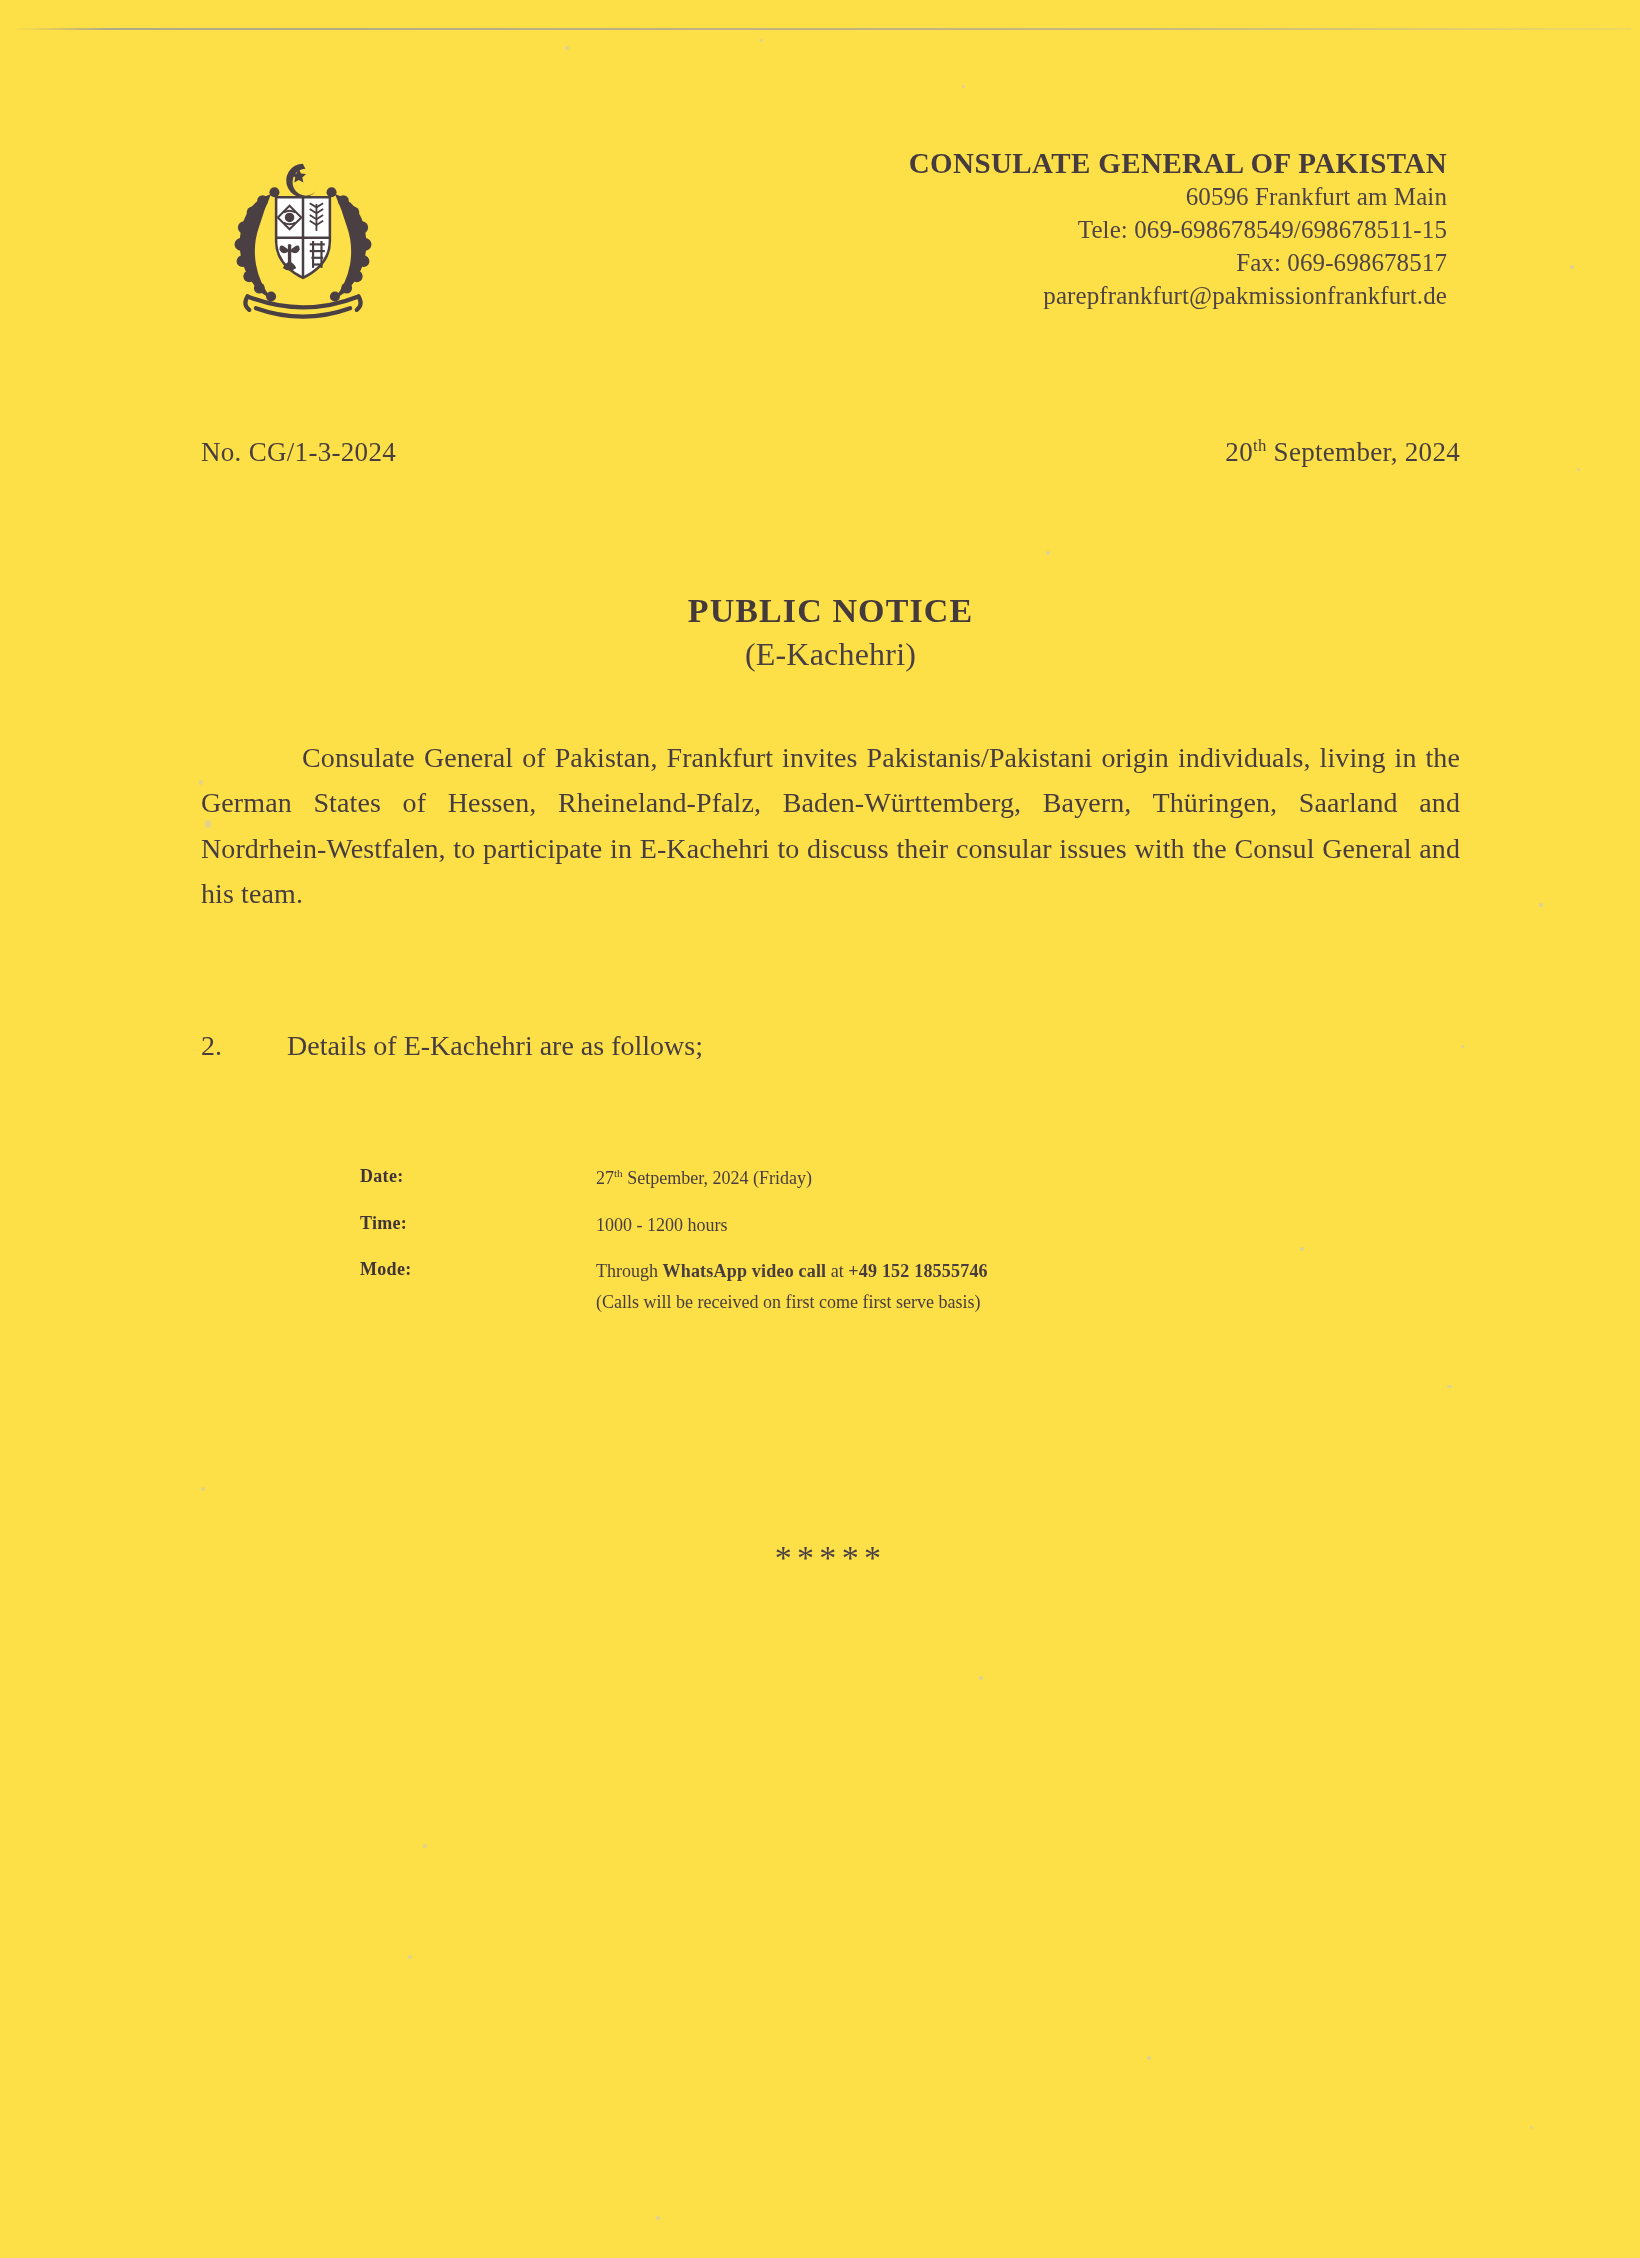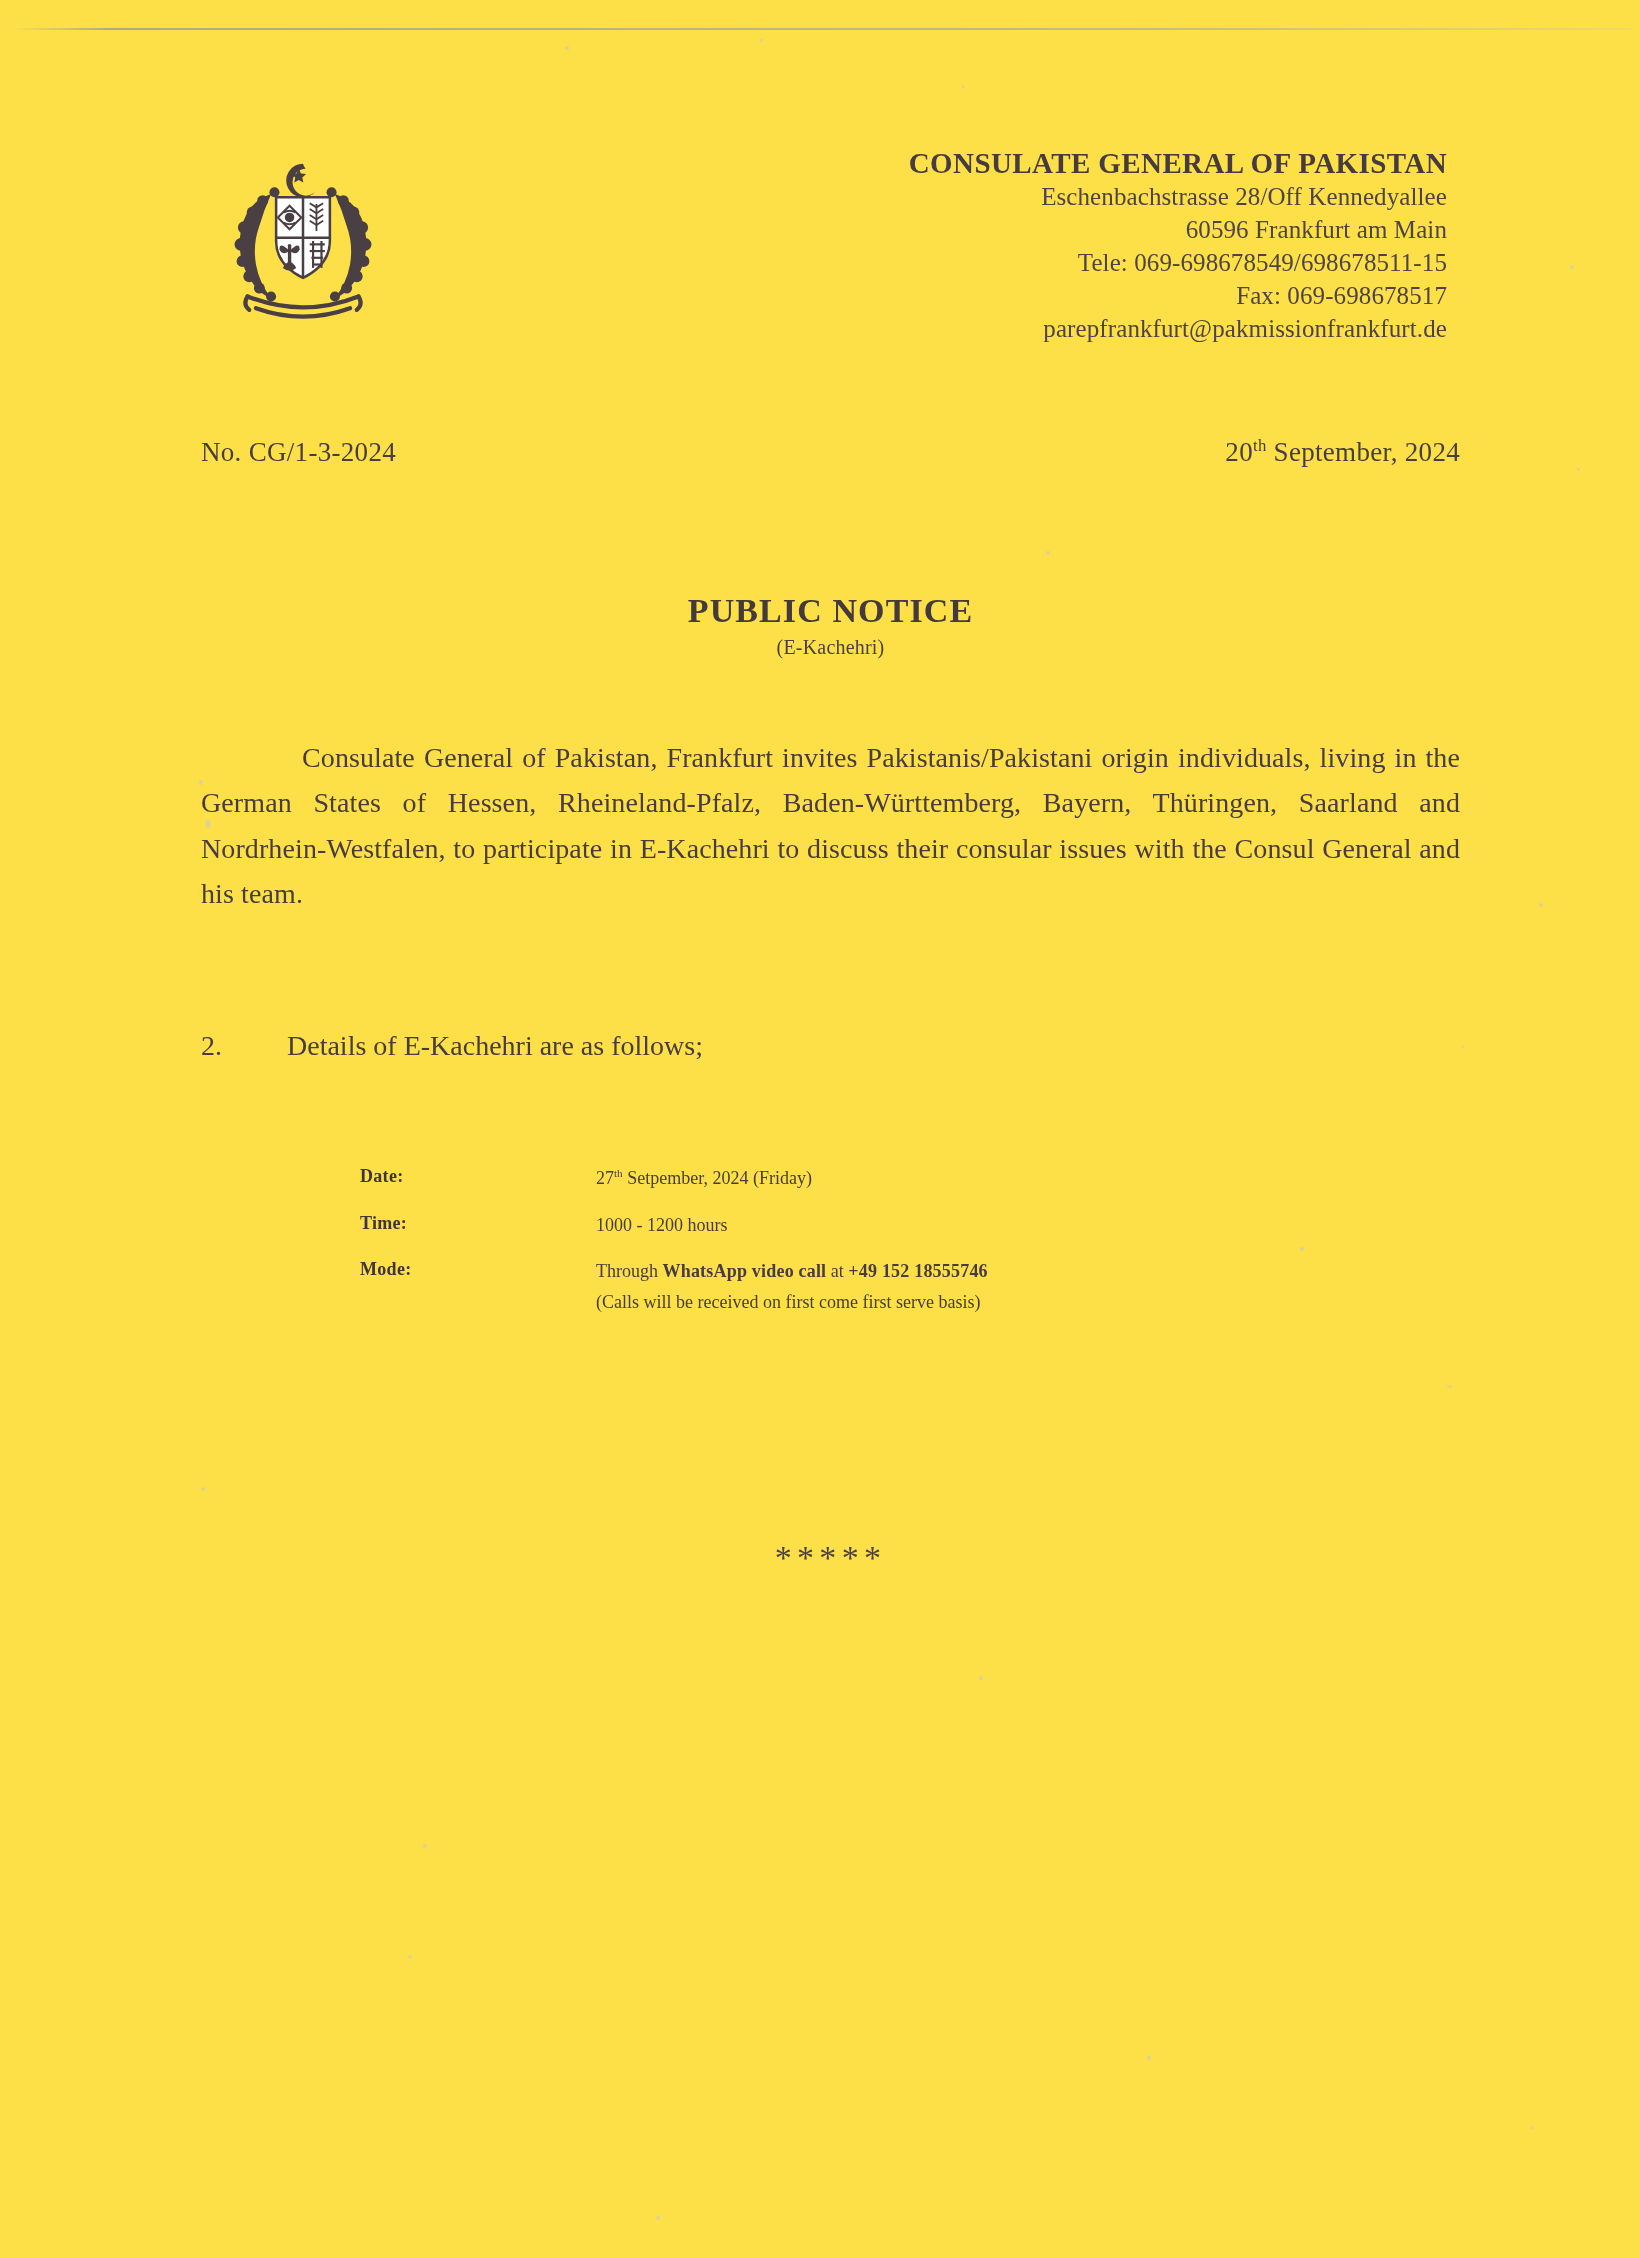--- a/index.html
+++ b/index.html
@@ -107,21 +107,21 @@
     text-align: center;
   }
   .title-main {
     font-size: 34px;
     font-weight: bold;
     letter-spacing: 1.1px;
     color: #443a3c;
     margin-top: 41px;
   }
   .title-sub {
-    font-size: 20px;
+    font-size: 32px;
     margin-top: 6.2px;
     letter-spacing: 0.2px;
     color: #4a3f42;
   }
 
   
   .para {
     position: absolute;
     left: 201px;
     top: 735px;
@@ -289,21 +289,20 @@
           <path d="M34 166 q66 26 132 0"></path>
           <path d="M34 166 q-6 10 2 16"></path>
           <path d="M166 166 q6 10 -2 16"></path>
           <path d="M44 180 q56 20 112 0"></path>
         </g>
       </svg>
     </div>
 
     <div class="lh-text">
       <div class="lh-title">CONSULATE GENERAL OF PAKISTAN</div>
-      <div class="lh-line">Eschenbachstrasse 28/Off Kennedyallee</div>
       <div class="lh-line">60596 Frankfurt am Main</div>
       <div class="lh-line">Tele: 069-698678549/698678511-15</div>
       <div class="lh-line">Fax: 069-698678517</div>
       <div class="lh-line">parepfrankfurt@pakmissionfrankfurt.de</div>
     </div>
   </div>
 
   <div class="refrow">
     <div class="ref">No. CG/1-3-2024</div>
     <div class="dt"><span>20</span><sup>th</sup><span> September, 2024</span></div>

